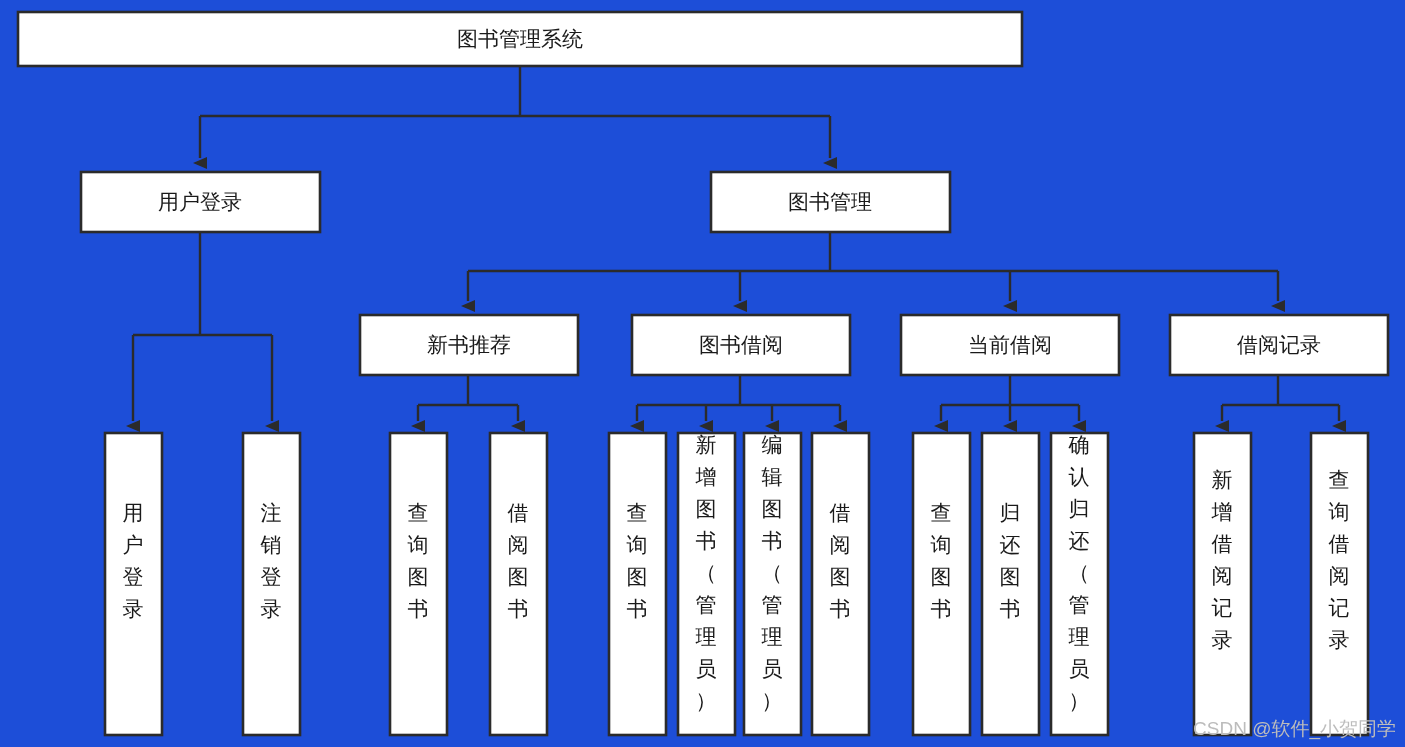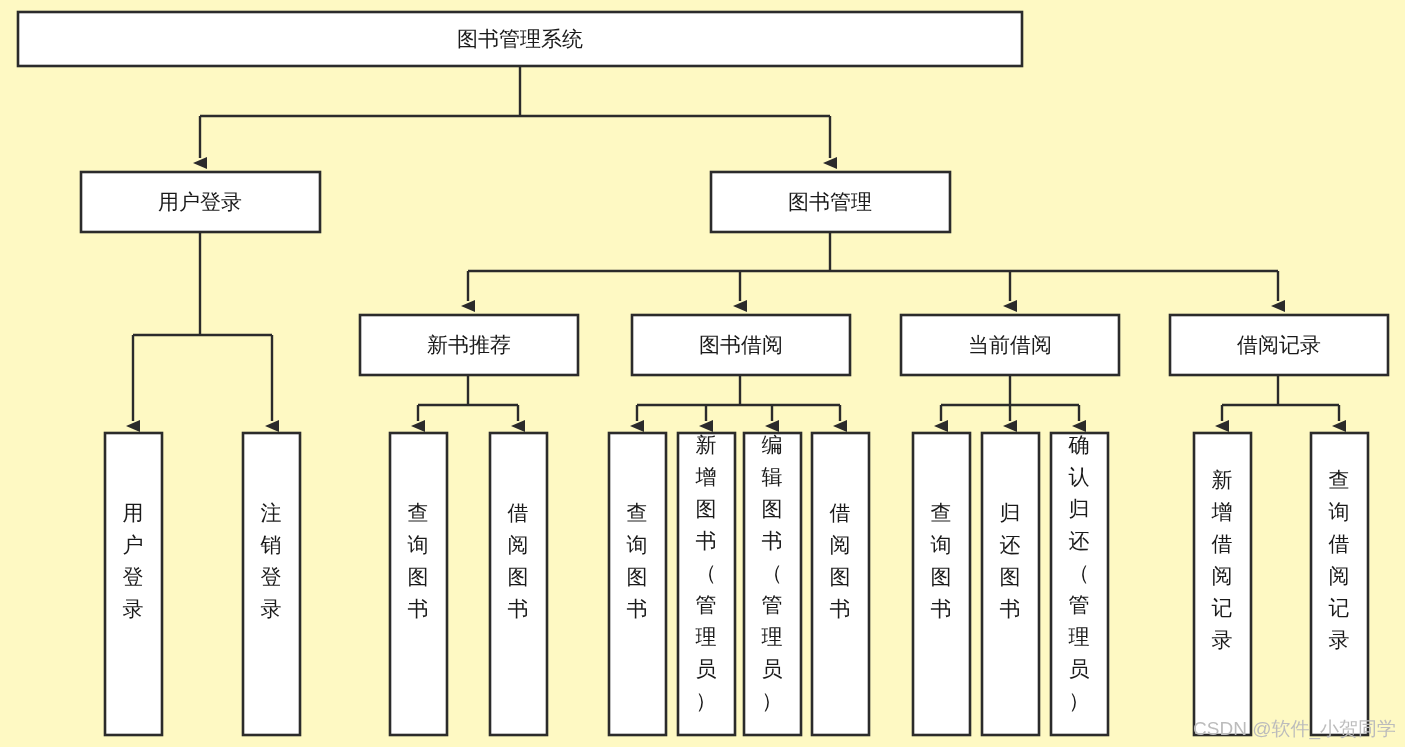--- a/index.html
+++ b/index.html
@@ -11,21 +11,21 @@
   body {
     width: 1405px;
     height: 747px;
     font-family: "Liberation Sans", "DejaVu Sans", sans-serif;
     overflow: hidden;
   }
   #diagram-root {
     position: relative;
     width: 1405px;
     height: 747px;
-    background: #fef9c3;
+    background: #1d4ed8;
   }
   svg#diagram-svg {
     position: absolute;
     top: 0;
     left: 0;
     width: 1405px;
     height: 747px;
     display: block;
   }
   .node-box {

